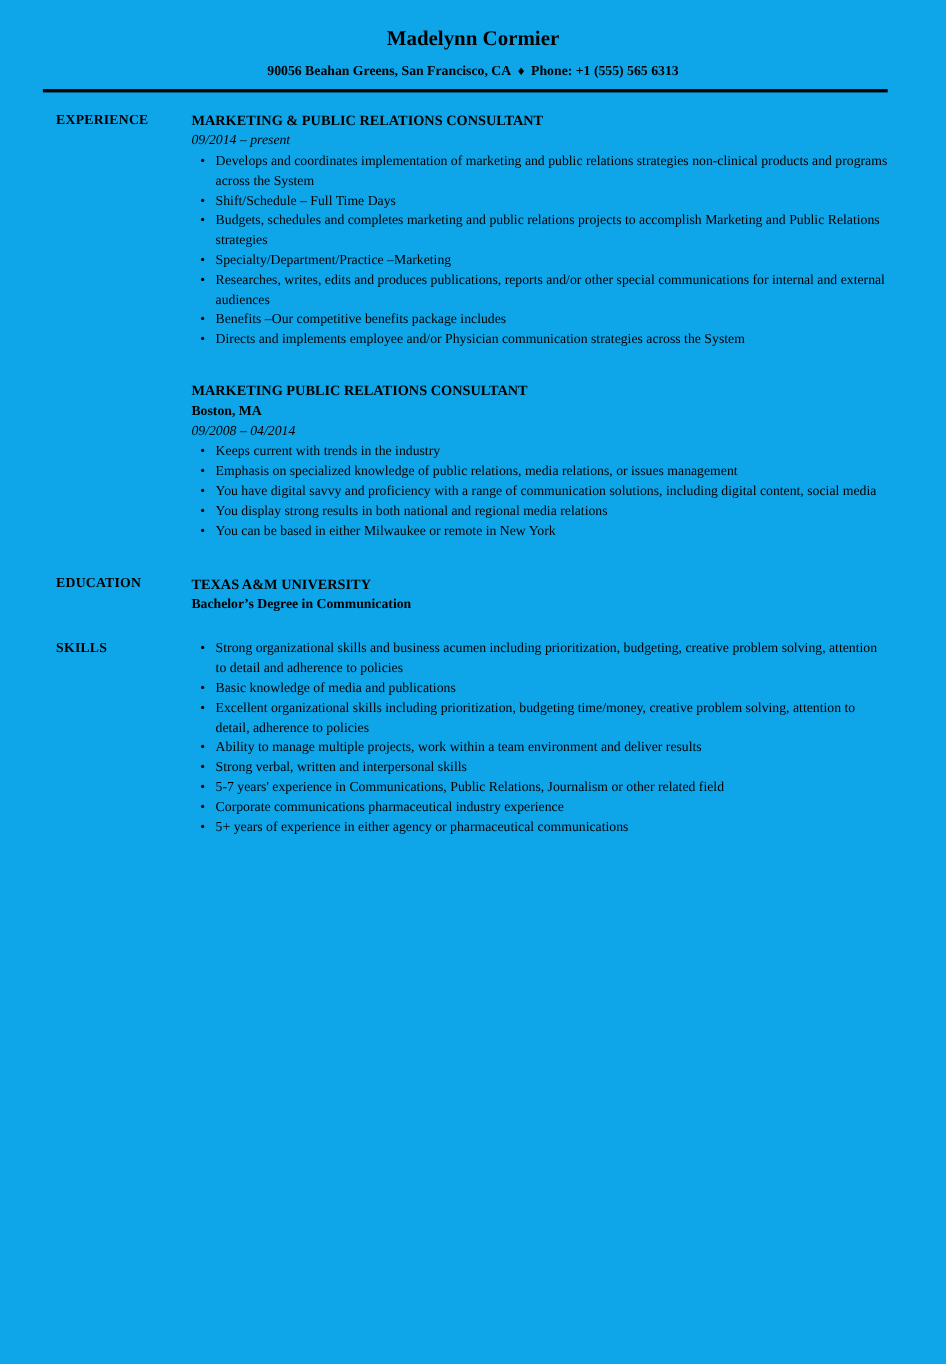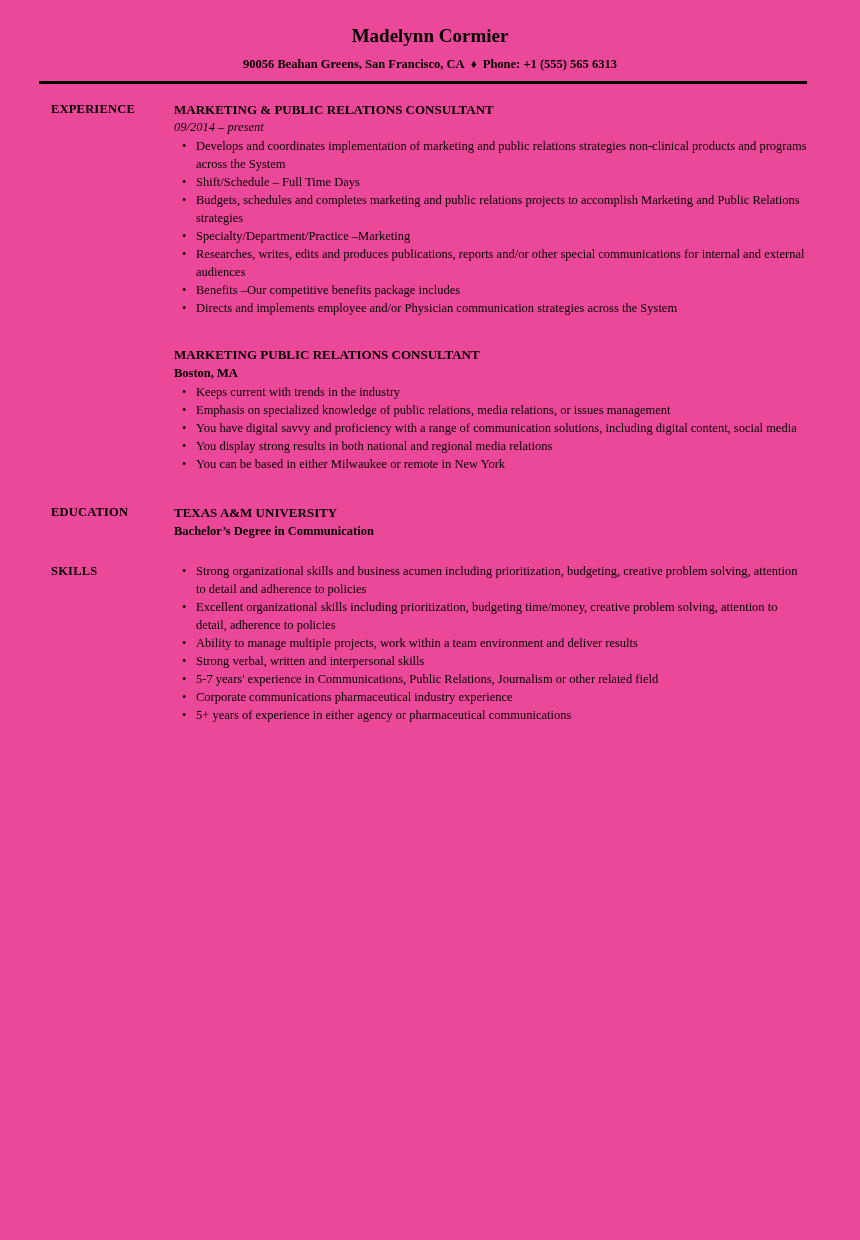--- a/index.html
+++ b/index.html
@@ -5,21 +5,21 @@
   * { margin: 0; padding: 0; box-sizing: border-box; }
   html, body { background: #ffffff; }
   body {
     width: 860px;
     font-family: "Liberation Serif", "DejaVu Serif", serif;
     color: #000000;
   }
   .page {
     width: 860px;
     height: 1240px;
-    background: #ec4899;
+    background: #0ea5e9;
     padding-top: 25px;
     overflow: hidden;
   }
   .resume-name {
     text-align: center;
     font-size: 19px;
     font-weight: bold;
     line-height: 22px;
   }
   .contact-line {
@@ -125,20 +125,21 @@
             <li>Specialty/Department/Practice –Marketing</li>
             <li>Researches, writes, edits and produces publications, reports and/or other special communications for internal and external audiences</li>
             <li>Benefits –Our competitive benefits package includes</li>
             <li>Directs and implements employee and/or Physician communication strategies across the System</li>
           </ul>
       </div>
 
       <div class="job">
         <div class="job-title">MARKETING PUBLIC RELATIONS CONSULTANT</div>
         <div class="job-location">Boston, MA</div>
+        <div class="job-dates">09/2008 – 04/2014</div>
         <ul class="bullets">
             <li>Keeps current with trends in the industry</li>
             <li>Emphasis on specialized knowledge of public relations, media relations, or issues management</li>
             <li>You have digital savvy and proficiency with a range of communication solutions, including digital content, social media</li>
             <li>You display strong results in both national and regional media relations</li>
             <li>You can be based in either Milwaukee or remote in New York</li>
           </ul>
       </div>
 
     </div>
@@ -150,20 +151,21 @@
       <div class="school-name">TEXAS A&amp;M UNIVERSITY</div>
       <div class="degree">Bachelor’s Degree in Communication</div>
     </div>
   </div>
 
   <div class="section section-skills">
     <div class="section-label">SKILLS</div>
     <div class="section-content">
       <ul class="bullets">
           <li>Strong organizational skills and business acumen including prioritization, budgeting, creative problem solving, attention to detail and adherence to policies</li>
+          <li>Basic knowledge of media and publications</li>
           <li>Excellent organizational skills including prioritization, budgeting time/money, creative problem solving, attention to detail, adherence to policies</li>
           <li>Ability to manage multiple projects, work within a team environment and deliver results</li>
           <li>Strong verbal, written and interpersonal skills</li>
           <li>5-7 years' experience in Communications, Public Relations, Journalism or other related field</li>
           <li>Corporate communications pharmaceutical industry experience</li>
           <li>5+ years of experience in either agency or pharmaceutical communications</li>
         </ul>
     </div>
   </div>
 

